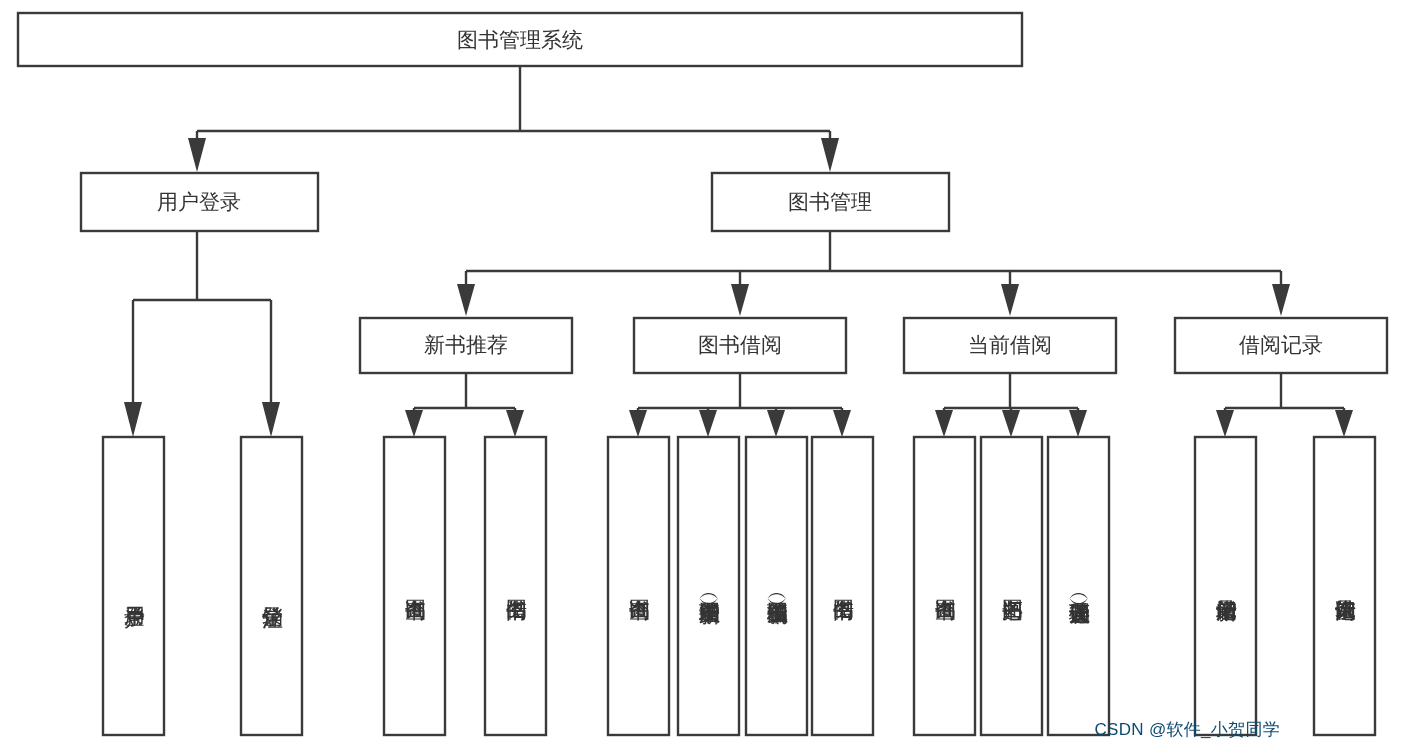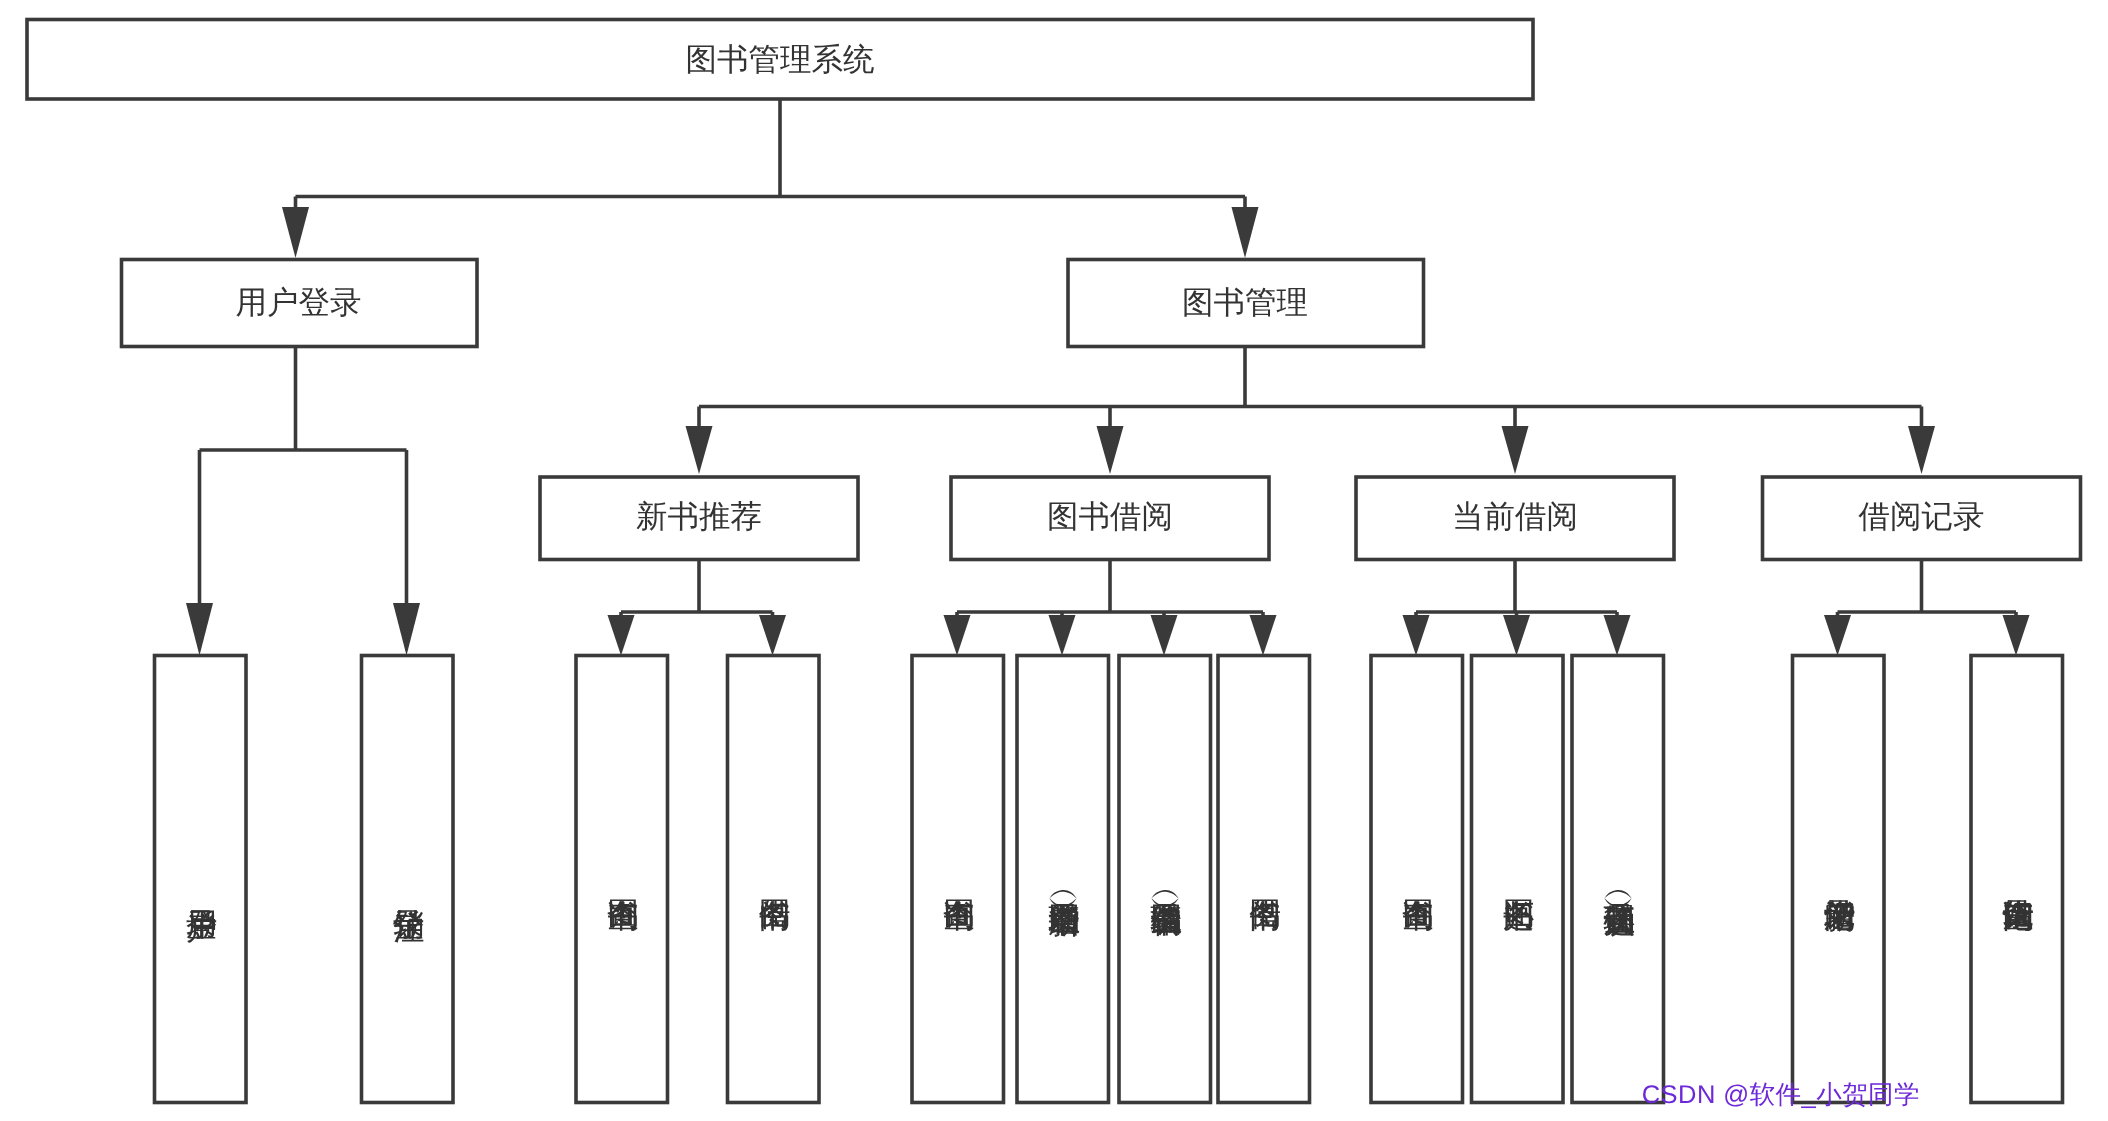--- a/index.html
+++ b/index.html
@@ -54,21 +54,21 @@
     dominant-baseline: middle;
     writing-mode: vertical-rl;
     glyph-orientation-vertical: 0;
   }
   .watermark {
     position: absolute;
     right: 16px;
     bottom: 6px;
     font-family: "Liberation Sans", "DejaVu Sans", sans-serif;
     font-size: 17px;
-    color: #6d28d9;
+    color: #0c4a6e;
     white-space: nowrap;
     letter-spacing: 0.3px;
     pointer-events: none;
   }
 </style>
 </head>
 <body>
 
 <div id="diagram-root">
 

